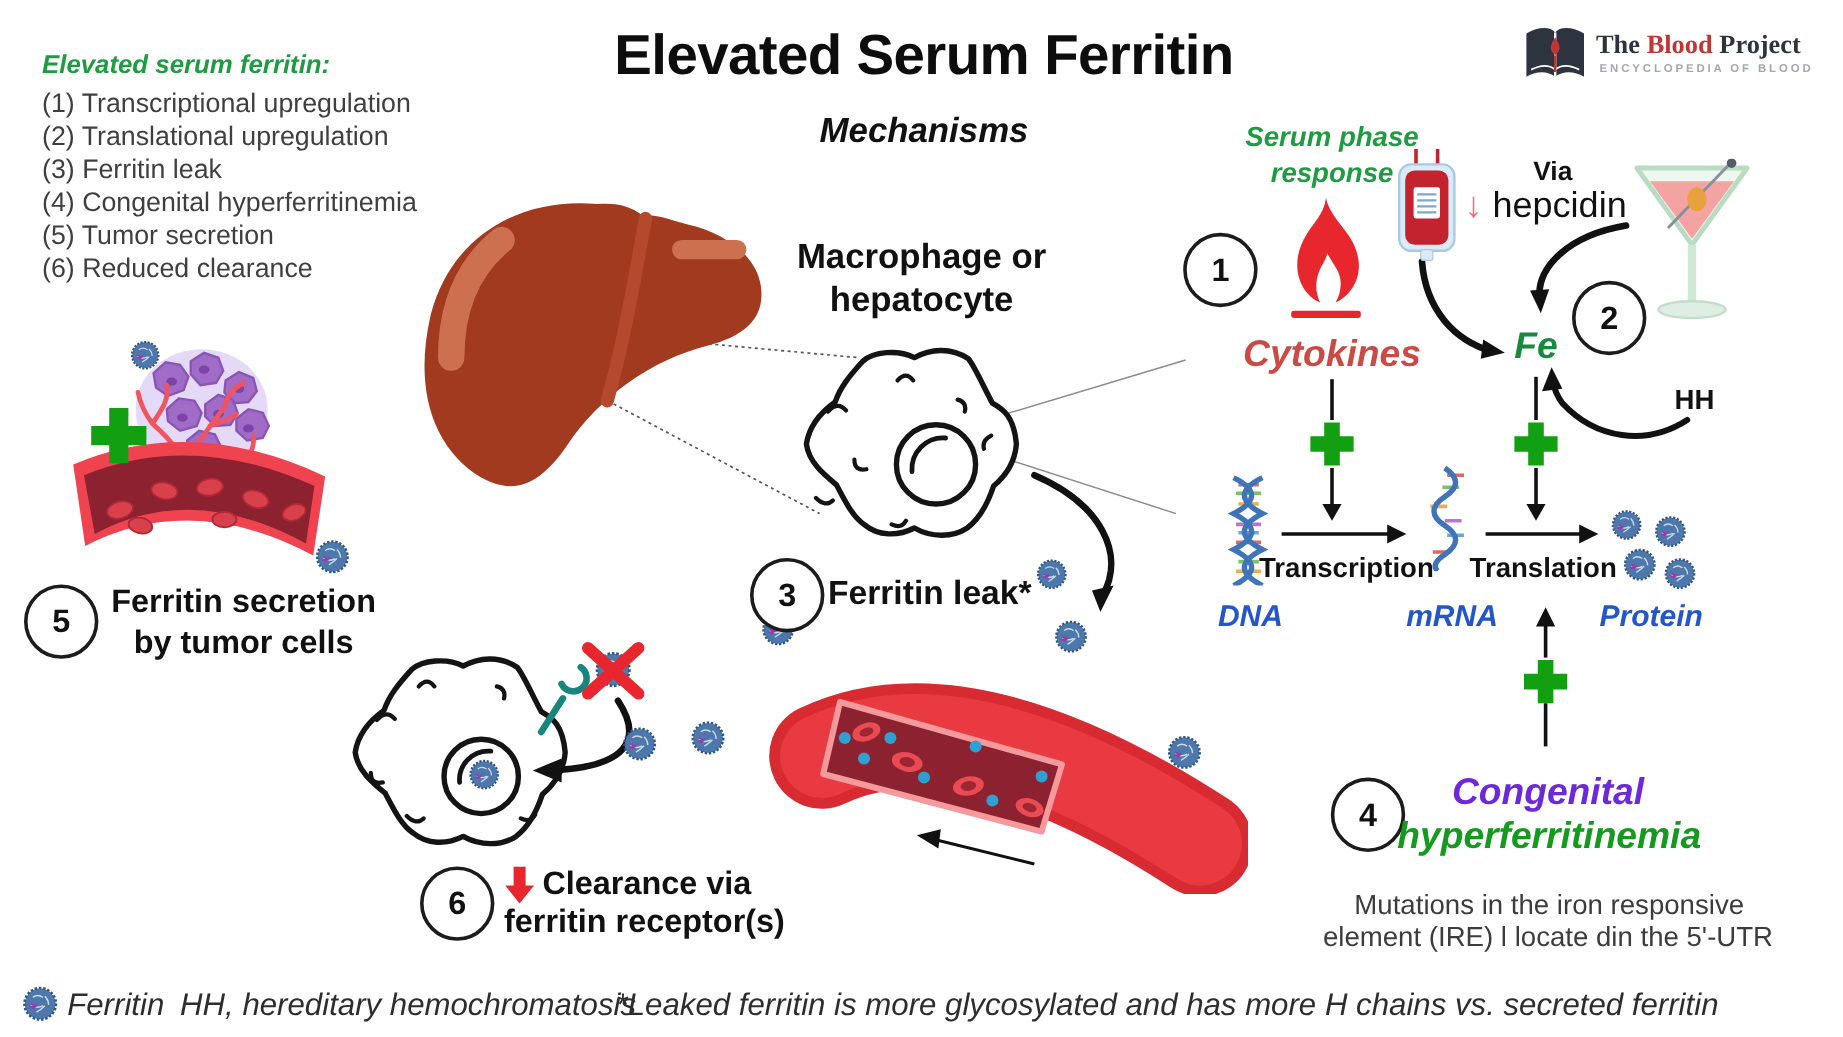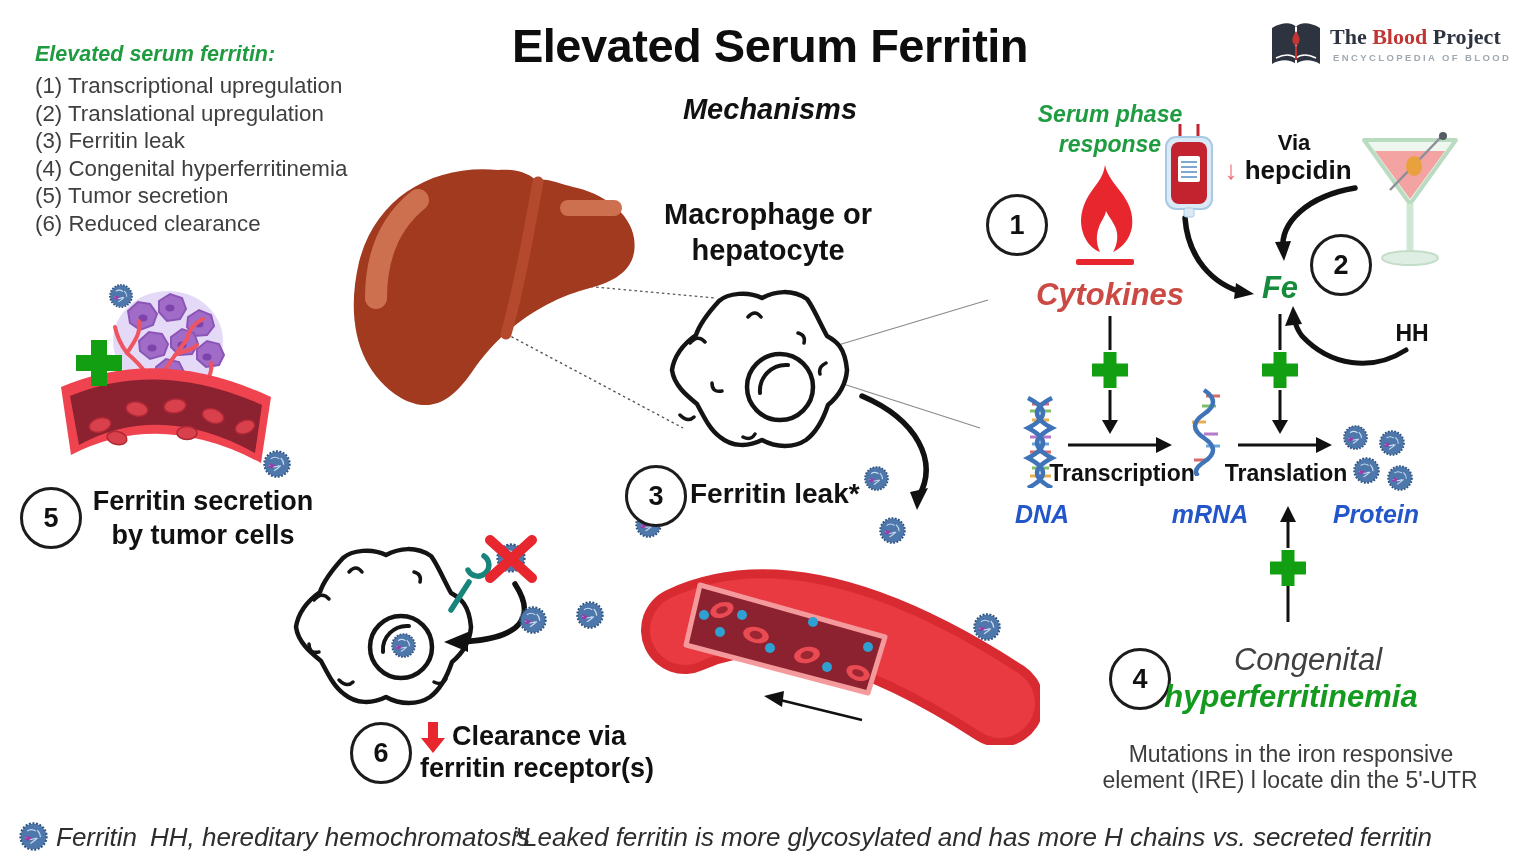--- a/index.html
+++ b/index.html
@@ -268,38 +268,38 @@
   <div class="abs ctr bold" style="left:768px;top:198px;font-size:29px;">Macrophage or</div>
   <div class="abs ctr bold" style="left:768px;top:234px;font-size:29px;">hepatocyte</div>
 
   <div class="abs circle-num" style="left:986px;top:194px;">1</div>
   <div class="abs ctr green-it" style="left:1110px;top:101px;font-size:23px;">Serum phase</div>
   <div class="abs ctr green-it" style="left:1110px;top:131px;font-size:23px;">response</div>
   <div class="abs ctr" style="left:1110px;top:277px;font-size:31px;font-weight:700;font-style:italic;color:#cb4a43;">Cytokines</div>
 
   <div class="abs circle-num" style="left:1310px;top:234px;">2</div>
   <div class="abs ctr bold" style="left:1294px;top:130px;font-size:22px;">Via</div>
-  <div class="abs ctr" style="left:1288px;top:155px;font-size:26px;font-weight:700;">
+  <div class="abs ctr" style="left:1288px;top:155px;font-size:30px;font-weight:400;">
     <span style="color:#f26d76;">↓</span>
     <span style="color:#111;">hepcidin</span>
   </div>
   <div class="abs ctr" style="left:1280px;top:270px;font-size:31px;font-weight:700;font-style:italic;color:#168a3d;">Fe</div>
   <div class="abs ctr bold" style="left:1412px;top:320px;font-size:23px;text-align:center;">HH</div>
 
   <div class="abs circle-num" style="left:625px;top:465px;">3</div>
   <div class="abs bold" style="left:690px;top:478px;font-size:28px;">Ferritin leak*</div>
 
   <div class="abs ctr bold" style="left:1122px;top:460px;font-size:23px;">Transcription</div>
   <div class="abs ctr bold" style="left:1286px;top:460px;font-size:23px;">Translation</div>
   <div class="abs ctr blue-lbl" style="left:1042px;top:500px;">DNA</div>
   <div class="abs ctr blue-lbl" style="left:1210px;top:500px;">mRNA</div>
   <div class="abs ctr blue-lbl" style="left:1376px;top:500px;">Protein</div>
 
   <div class="abs circle-num" style="left:1109px;top:648px;">4</div>
-  <div class="abs ctr" style="left:1290px;top:642px;font-size:31px;font-weight:400;font-style:italic;color:#404040;margin-left:18px;">Congenital</div>
+  <div class="abs ctr" style="left:1290px;top:642px;font-size:31px;font-weight:700;font-style:italic;color:#6d28d9;">Congenital</div>
   <div class="abs ctr" style="left:1291px;top:679px;font-size:31px;font-weight:700;font-style:italic;color:#149a1e;">hyperferritinemia</div>
   <div class="abs ctr" style="left:1291px;top:741px;font-size:23px;color:#3c3c3c;">Mutations in the iron responsive</div>
   <div class="abs ctr" style="left:1290px;top:767px;font-size:23px;color:#3c3c3c;">element (IRE) l locate din the 5'-UTR</div>
 
   <div class="abs circle-num" style="left:20px;top:487px;">5</div>
   <div class="abs ctr bold" style="left:203px;top:486px;font-size:27px;">Ferritin secretion</div>
   <div class="abs ctr bold" style="left:203px;top:520px;font-size:27px;">by tumor cells</div>
 
   <div class="abs circle-num" style="left:350px;top:722px;">6</div>
   <svg class="abs" style="left:421px;top:722px" width="24" height="32" viewBox="0 0 24 32">

